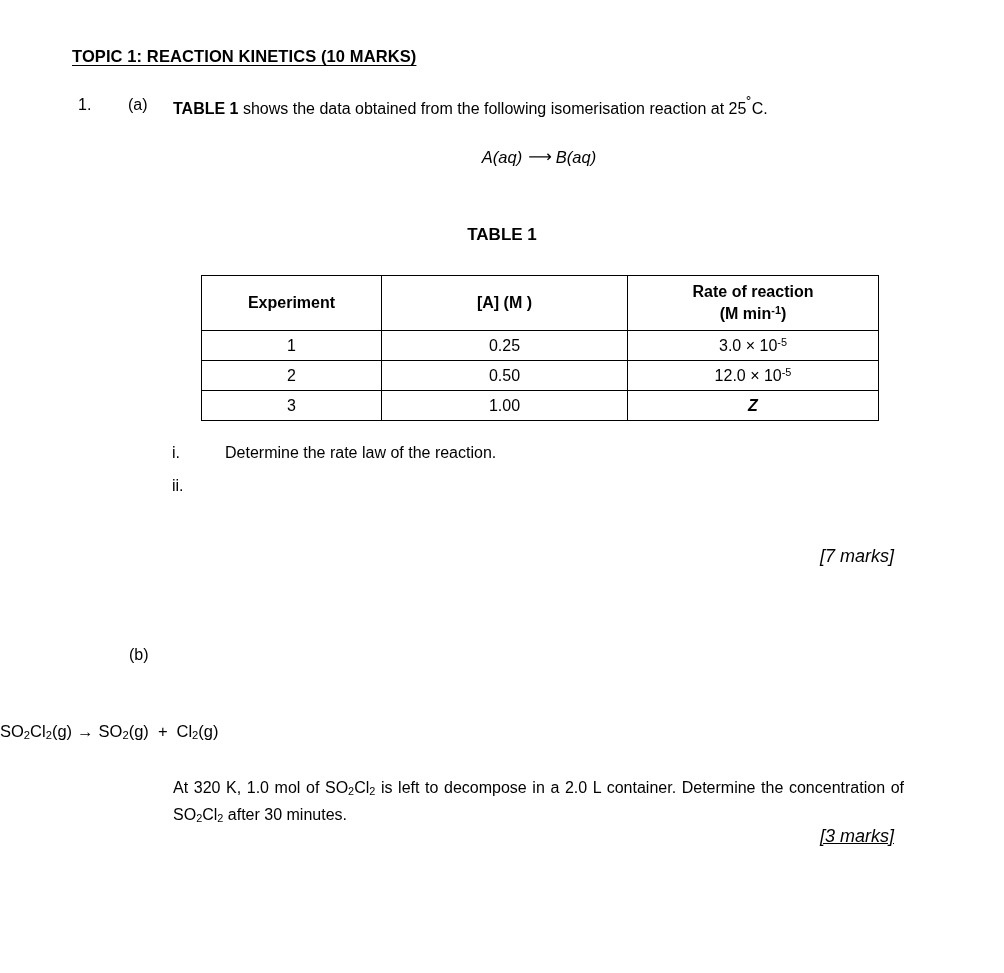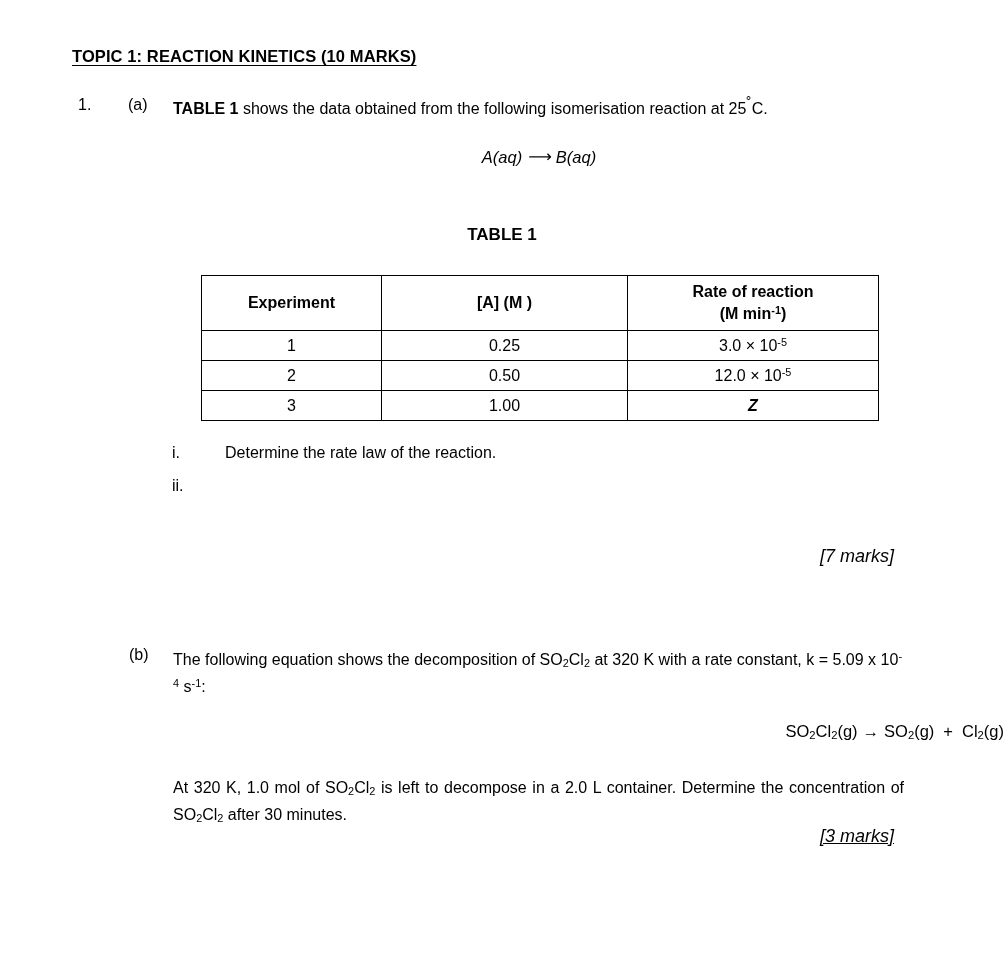--- a/index.html
+++ b/index.html
@@ -177,21 +177,21 @@
     text-align: justify;
     text-justify: inter-word;
   }
 
   
   .eq-decomp {
     position: absolute;
     left: 0;
     top: 722px;
     width: 1004px;
-    text-align: right;
+    text-align: left;
     font-size: 16.5px;
   }
   .eq-decomp .arrow-short {
     padding: 0 5px;
   }
   .eq-decomp .gap { display: inline-block; width: 9px; }
 
   
   .q-b-tail {
     position: absolute;
@@ -262,22 +262,20 @@
     </div>
     <div class="roman-item">
       <span class="roman-num">ii.</span>
     </div>
   </div>
 
   <div class="marks marks-7">[7 marks]</div>
 
   <div class="q-part-b">(b)</div>
 
-  <div class="q-b-text"><span>The following equation shows the decomposition of SO</span><sub>2</sub><span>Cl</span><sub>2</sub><span> at 320 K with a rate constant, k = 5.09 x 10</span><sup>-4</sup><span> s</span><sup>-1</sup><span>:</span>
-  </div>
 
   <div class="eq-decomp"><span>SO</span><sub>2</sub><span>Cl</span><sub>2</sub><span>(g)</span><span class="arrow-short">→</span><span>SO</span><sub>2</sub><span>(g)</span><span class="gap"></span><span>+</span><span class="gap"></span><span>Cl</span><sub>2</sub><span>(g)</span>
   </div>
 
   <div class="q-b-tail"><span>At 320 K, 1.0 mol of  SO</span><sub>2</sub><span>Cl</span><sub>2</sub><span> is left to decompose in a 2.0 L container. Determine the concentration of SO</span><sub>2</sub><span>Cl</span><sub>2</sub><span> after 30 minutes.</span>
   </div>
 
   <div class="marks marks-3">[3 marks]</div>
 
 </div>

